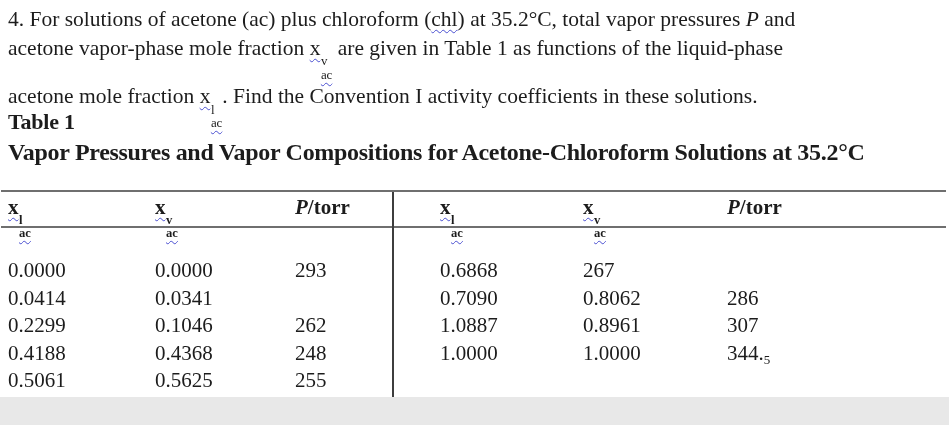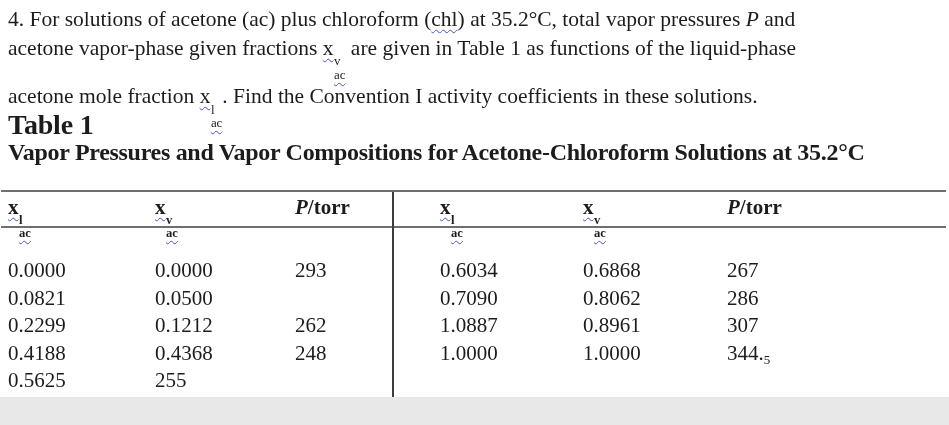--- a/index.html
+++ b/index.html
@@ -11,21 +11,21 @@
   }
   *{margin:0;padding:0;box-sizing:border-box;}
   body{background:#e8e8e8;}
   .page{
     position:relative;width:949px;height:397px;background:var(--bg);
     color:var(--text);font-family:Liberation Serif, serif;
     overflow:hidden;
   }
   .para{position:absolute;left:8px;top:5px;width:936px;font-size:21.5px;line-height:29px;}
   .pline{white-space:nowrap;}
-  .tlabel{position:absolute;left:8px;top:109px;font-size:28px;font-weight:bold;letter-spacing:-0.2px;}
+  .tlabel{position:absolute;left:8px;top:109px;font-size:22px;font-weight:bold;letter-spacing:-0.2px;}
   .tcaption{position:absolute;left:8px;top:139px;font-size:24px;font-weight:bold;letter-spacing:-0.3px;white-space:nowrap;}
   .twrap{position:absolute;left:0;top:190px;width:949px;height:232px;font-size:21px;}
   .rule{position:absolute;left:1px;right:3px;height:2px;background:var(--line);}
   .rule.top{top:0;}
   .rule.mid{top:36px;}
   .rule.bot{top:228px;}
   .vline{position:absolute;left:392px;top:2px;width:2px;height:226px;background:var(--vline);}
   .half{position:absolute;top:0;height:100%;}
   .half.l{left:8px;width:380px;}
   .half.r{left:440px;width:505px;}
@@ -44,21 +44,21 @@
   .xf .scripts{display:inline-flex;flex-direction:column;vertical-align:-0.48em;margin-left:0.5px;text-align:left;}
   .xf .sup,.xf .sub{font-size:0.6em;line-height:1.05;display:block;}
   .valsub{font-size:0.62em;vertical-align:-0.28em;}
 </style>
 </head>
 <body>
 
 <div class="page">
   <div class="para" id="problem">
       <div class="pline"><span>4. For solutions of acetone (ac) plus chloroform (</span><span class="wavy">chl</span><span>) at 35.2°C, total vapor pressures </span><span class="it">P</span><span> and</span></div>
-      <div class="pline"><span>acetone vapor-phase given fractions </span><span class="xf"><span class="wavy">x</span><span class="scripts">
+      <div class="pline"><span>acetone vapor-phase mole fraction </span><span class="xf"><span class="wavy">x</span><span class="scripts">
             <span class="sup">v</span>
             <span class="sub wavy">ac</span>
           </span></span><span> are given in Table 1 as functions of the liquid-phase</span></div>
       <div class="pline"><span>acetone mole fraction </span><span class="xf"><span class="wavy">x</span><span class="scripts">
             <span class="sup">l</span>
             <span class="sub wavy">ac</span>
           </span></span><span>. Find the Convention I activity coefficients in these solutions.</span></div>
     </div>
   <div class="tlabel">Table 1</div>
   <div class="tcaption">Vapor Pressures and Vapor Compositions for Acetone-Chloroform Solutions at 35.2°C</div>
@@ -80,54 +80,54 @@
               </span></span></span>
           <span><span class="it">P</span><span>/torr</span></span>
         </div>
         <div class="drows">
           <div class="drow">
             <span>0.0000</span>
             <span>0.0000</span>
             <span><span>293</span></span>
           </div>
           <div class="drow">
-            <span>0.0821</span>
-            <span>0.0500</span>
+            <span>0.0414</span>
+            <span>0.0341</span>
           </div>
           <div class="drow">
             <span>0.2299</span>
-            <span>0.1212</span>
+            <span>0.1046</span>
             <span><span>262</span></span>
           </div>
           <div class="drow">
             <span>0.4188</span>
             <span>0.4368</span>
             <span><span>248</span></span>
           </div>
           <div class="drow">
+            <span>0.5061</span>
             <span>0.5625</span>
             <span><span>255</span></span>
           </div>
         </div>
       </div>
     <div class="half r" id="half-right">
         <div class="hrow">
           <span><span class="xf"><span class="wavy">x</span><span class="scripts">
                 <span class="sup">l</span>
                 <span class="sub wavy">ac</span>
               </span></span></span>
           <span><span class="xf"><span class="wavy">x</span><span class="scripts">
                 <span class="sup">v</span>
                 <span class="sub wavy">ac</span>
               </span></span></span>
           <span><span class="it">P</span><span>/torr</span></span>
         </div>
         <div class="drows">
           <div class="drow">
-            <span>0.6034</span>
             <span>0.6868</span>
             <span><span>267</span></span>
           </div>
           <div class="drow">
             <span>0.7090</span>
             <span>0.8062</span>
             <span><span>286</span></span>
           </div>
           <div class="drow">
             <span>1.0887</span>

